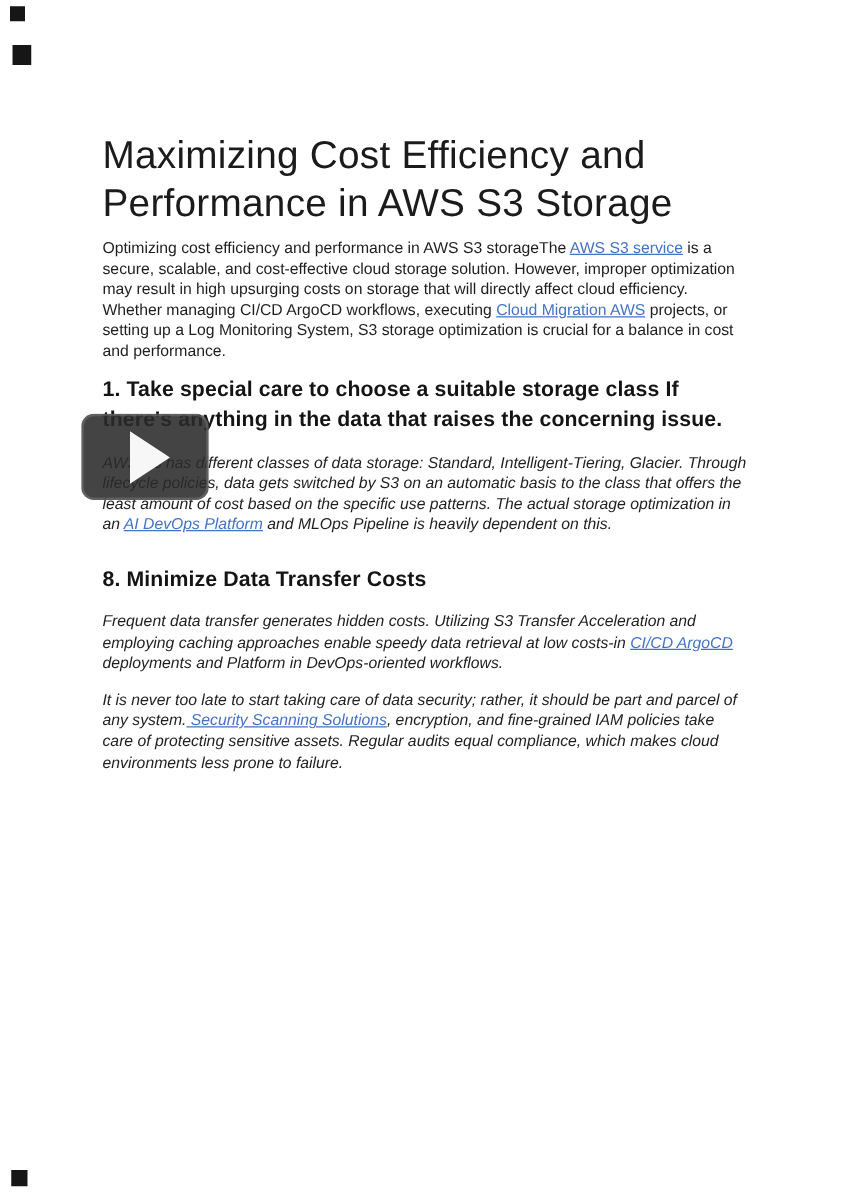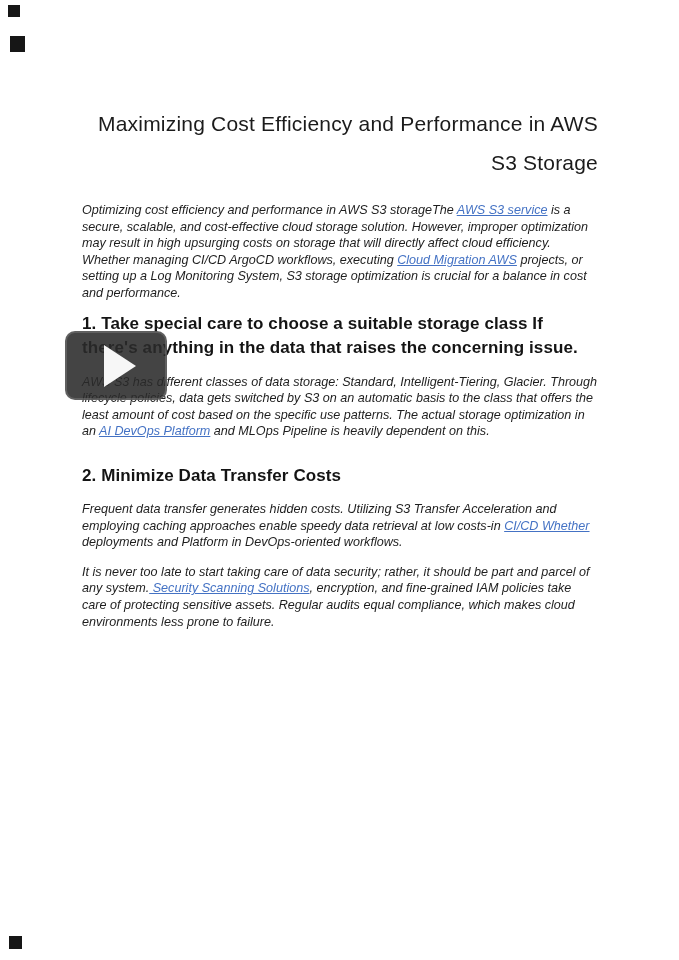--- a/index.html
+++ b/index.html
@@ -24,34 +24,33 @@
   .mark-3 { left: 9px;  top: 936px; width: 13px; height: 13px; }
 
   .content {
     position: absolute;
     left: 82px;
     top: 0;
     width: 516px;
   }
   .doc-title {
     margin: 104px 0 0 0;
-    font-size: 21px;
+    font-size: 31px;
     line-height: 39px;
     font-weight: 400;
     color: #1b1b1b;
     letter-spacing: 0.2px;
-    text-align: right;
   }
   .body-text {
     font-size: 12.6px;
     line-height: 16.6px;
     color: #1e1e1e;
     margin: 0;
   }
-  .intro { margin-top: 20px; font-style: italic; }
+  .intro { margin-top: 8px; }
   .section-heading {
     font-size: 17px;
     line-height: 24px;
     font-weight: 700;
     color: #141414;
     margin: 24px 0 0 0;
     letter-spacing: 0.1px;
   }
   .section-heading.first { margin-top: 10px; }
   .section-para { margin-top: 14px; font-style: italic; }
@@ -101,23 +100,23 @@
   <div class="content">
 
     <h1 class="doc-title">Maximizing Cost Efficiency and Performance in AWS S3 Storage</h1>
 
     <p class="body-text intro"><span>Optimizing cost efficiency and performance in AWS S3 storageThe </span><a class="doc-link" href="#">AWS S3 service</a><span> is a secure, scalable, and cost-effective cloud storage solution. However, improper optimization may result in high upsurging costs on storage that will directly affect cloud efficiency. Whether managing CI/CD ArgoCD workflows, executing </span><a class="doc-link" href="#">Cloud Migration AWS</a><span> projects, or setting up a Log Monitoring System, S3 storage optimization is crucial for a balance in cost and performance.</span></p>
 
     <h2 class="section-heading first">1. Take special care to choose a suitable storage class If there's anything in the data that raises the concerning issue.</h2>
 
     <p class="body-text section-para"><span>AWS S3 has different classes of data storage: Standard, Intelligent-Tiering, Glacier. Through lifecycle policies, data gets switched by S3 on an automatic basis to the class that offers the least amount of cost based on the specific use patterns. The actual storage optimization in an </span><a class="doc-link" href="#">AI DevOps Platform</a><span> and MLOps Pipeline is heavily dependent on this.</span></p>
 
-    <h2 class="section-heading">2. Minimize Data Transfer Costs</h2>
+    <h2 class="section-heading">8. Minimize Data Transfer Costs</h2>
 
-    <p class="body-text section-para sec2-para"><span>Frequent data transfer generates hidden costs. Utilizing S3 Transfer Acceleration and employing caching approaches enable speedy data retrieval at low costs-in </span><a class="doc-link" href="#">CI/CD Whether</a><span> deployments and Platform in DevOps-oriented workflows.</span></p>
+    <p class="body-text section-para sec2-para"><span>Frequent data transfer generates hidden costs. Utilizing S3 Transfer Acceleration and employing caching approaches enable speedy data retrieval at low costs-in </span><a class="doc-link" href="#">CI/CD ArgoCD</a><span> deployments and Platform in DevOps-oriented workflows.</span></p>
 
 
     <p class="body-text section-para sec3-para"><span>It is never too late to start taking care of data security; rather, it should be part and parcel of any system.</span><a class="doc-link" href="#"> Security Scanning Solutions</a><span>, encryption, and fine-grained IAM policies take care of protecting sensitive assets. Regular audits equal compliance, which makes cloud environments less prone to failure.</span></p>
 
   </div>
 
   <div class="play-overlay">
     <span class="play-triangle"></span>
   </div>
 

